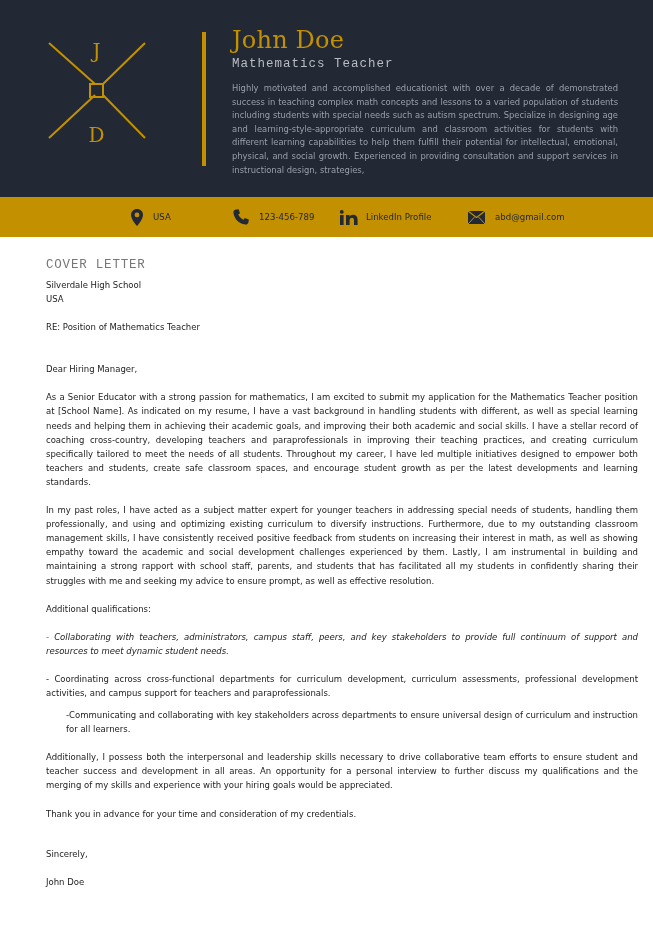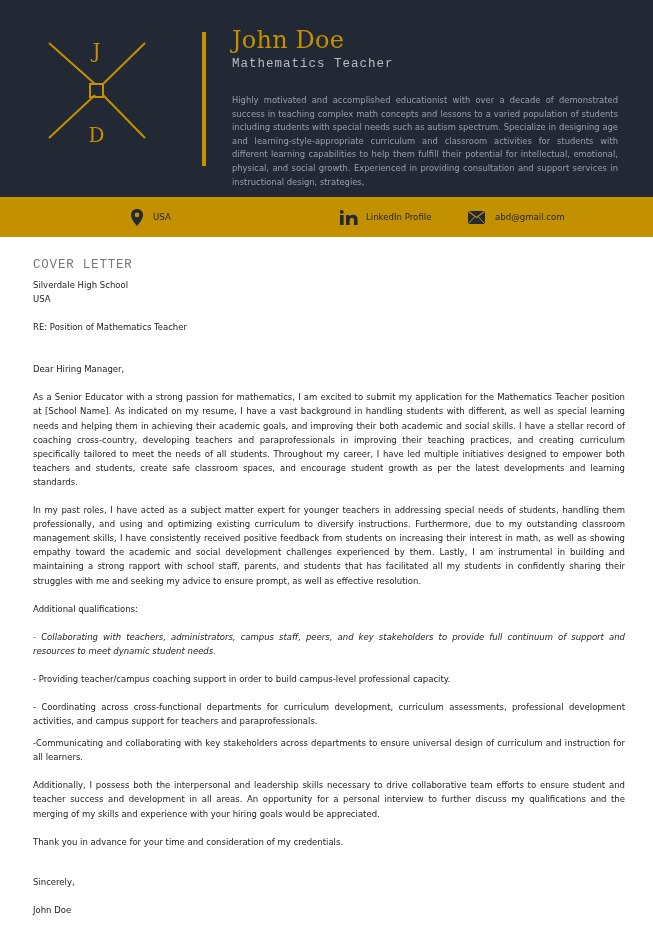--- a/index.html
+++ b/index.html
@@ -14,36 +14,36 @@
     .vbar { position: absolute; left: 202px; top: 32px; width: 4px; height: 134px; background: #c39100; }
     .name {
       position: absolute; left: 232px; top: 26px;
       font-family: "DejaVu Serif", serif; font-size: 24px; color: #c39100; letter-spacing: 0.2px;
     }
     .role {
       position: absolute; left: 232px; top: 57px;
       font-family: "Liberation Mono", monospace; font-size: 12.5px; color: #b9bcc3; letter-spacing: 1px;
     }
     .summary {
-      position: absolute; left: 232px; top: 94px; width: 386px;
+      position: absolute; left: 232px; top: 82px; width: 386px;
       font-family: "DejaVu Sans", sans-serif; font-size: 8.4px; line-height: 13.6px;
       color: #9aa0aa; text-align: justify;
     }
 
     .contact-bar {
       position: absolute; left: 0; top: 197px; width: 653px; height: 40px;
       background: #c39100;
     }
     .contact-item { position: absolute; top: 0; height: 40px; display: flex; align-items: center; }
     .contact-item svg { display: block; }
     .contact-item .txt {
       font-family: "DejaVu Sans", sans-serif; font-size: 8.6px; color: #222834; margin-left: 10px;
     }
 
-    .letter { position: absolute; left: 33px; top: 258px; width: 592px; }
+    .letter { position: absolute; left: 46px; top: 258px; width: 592px; }
     .cl-title {
       font-family: "Liberation Mono", monospace; font-size: 12.5px; color: #777; letter-spacing: 0.8px;
       height: 20px;
     }
     .p {
       font-family: "DejaVu Sans", sans-serif; font-size: 8.5px; line-height: 14.1px; color: #222;
       text-align: justify;
     }
     .bold { font-weight: normal; }
   </style>
@@ -67,20 +67,26 @@
 </div>
 
 <div class="contact-bar">
   <div class="contact-item" style="left:131px;">
     <svg width="12" height="17" viewBox="0 0 12 17">
       <path d="M6 0C2.7 0 0 2.6 0 5.9 0 10.2 6 17 6 17s6-6.8 6-11.1C12 2.6 9.3 0 6 0z" fill="#222834"></path>
       <circle cx="6" cy="5.9" r="2.4" fill="#c39100"></circle>
     </svg>
     <span class="txt">USA</span>
   </div>
+  <div class="contact-item" style="left:233px;">
+    <svg width="16" height="16" viewBox="0 0 16 16">
+      <path d="M3.2 0.5 L5.6 0.2 L7 4.2 L5.3 5.6 C6.1 7.6 8.3 9.9 10.4 10.8 L11.9 9.1 L15.8 10.6 L15.5 13 C15.3 14.6 14 15.8 12.4 15.6 C5.7 14.7 1.3 10.3 0.4 3.6 C0.2 2 1.5 0.7 3.2 0.5z" fill="#222834"></path>
+    </svg>
+    <span class="txt">123-456-789</span>
+  </div>
   <div class="contact-item" style="left:340px;">
     <svg width="18" height="15" viewBox="0 0 18 15">
       <rect x="0" y="5" width="3.6" height="10" fill="#222834"></rect>
       <circle cx="1.8" cy="1.9" r="1.9" fill="#222834"></circle>
       <path d="M6 5 H9.4 V6.6 C10.1 5.4 11.4 4.7 13 4.7 C16.2 4.7 17.6 6.7 17.6 10 V15 H14 V10.6 C14 8.9 13.5 7.8 12 7.8 C10.5 7.8 9.6 8.9 9.6 10.6 V15 H6z" fill="#222834"></path>
     </svg>
     <span class="txt" style="margin-left:8px;">LinkedIn Profile</span>
   </div>
   <div class="contact-item" style="left:468px;">
     <svg width="17" height="13" viewBox="0 0 17 13">
@@ -97,20 +103,19 @@
   <div class="p bold">Silverdale High School</div>
   <div class="p" style="margin-bottom:14px;">USA</div>
   <div class="p bold" style="margin-bottom:28px;">RE: Position of Mathematics Teacher</div>
   <div class="p" style="margin-bottom:14px;">Dear Hiring Manager,</div>
   <div class="p" style="margin-bottom:14px;">
     <span>As a Senior Educator with a strong passion for mathematics, I am excited to submit my application for the </span><span class="bold">Mathematics Teacher</span><span> position at [School Name]. As indicated on my resume, I have a vast background in handling students with different, as well as special learning needs and helping them in achieving their academic goals, and improving their both academic and social skills. I have a stellar record of coaching cross-country, developing teachers and paraprofessionals in improving their teaching practices, and creating curriculum specifically tailored to meet the needs of all students. Throughout my career, I have led multiple initiatives designed to empower both teachers and students, create safe classroom spaces, and encourage student growth as per the latest developments and learning standards.</span>
   </div>
   <div class="p" style="margin-bottom:14px;">In my past roles, I have acted as a subject matter expert for younger teachers in addressing special needs of students, handling them professionally, and using and optimizing existing curriculum to diversify instructions. Furthermore, due to my outstanding classroom management skills, I have consistently received positive feedback from students on increasing their interest in math, as well as showing empathy toward the academic and social development challenges experienced by them. Lastly, I am instrumental in building and maintaining a strong rapport with school staff, parents, and students that has facilitated all my students in confidently sharing their struggles with me and seeking my advice to ensure prompt, as well as effective resolution.</div>
   <div class="p bold" style="margin-bottom:14px;">Additional qualifications:</div>
   <div class="p" style="margin-bottom:14px;font-style:italic;">- Collaborating with teachers, administrators, campus staff, peers, and key stakeholders to provide full continuum of support and resources to meet dynamic student needs.</div>
-  <div class="p" style="margin-bottom:14px;">- Providing teacher/campus coaching support in order to build campus-level professional capacity.</div>
   <div class="p" style="margin-bottom:8px;">- Coordinating across cross-functional departments for curriculum development, curriculum assessments, professional development activities, and campus support for teachers and paraprofessionals.</div>
-  <div class="p" style="margin-bottom:14px;">-Communicating and collaborating with key stakeholders across departments to ensure universal design of curriculum and instruction for all learners.</div>
+  <div class="p" style="margin-bottom:14px;margin-left:20px;">-Communicating and collaborating with key stakeholders across departments to ensure universal design of curriculum and instruction for all learners.</div>
   <div class="p" style="margin-bottom:14px;">Additionally, I possess both the interpersonal and leadership skills necessary to drive collaborative team efforts to ensure student and teacher success and development in all areas. An opportunity for a personal interview to further discuss my qualifications and the merging of my skills and experience with your hiring goals would be appreciated.</div>
   <div class="p" style="margin-bottom:26px;">Thank you in advance for your time and consideration of my credentials.</div>
   <div class="p" style="margin-bottom:14px;">Sincerely,</div>
   <div class="p">John Doe</div>
 </div>
 
 </body></html>

